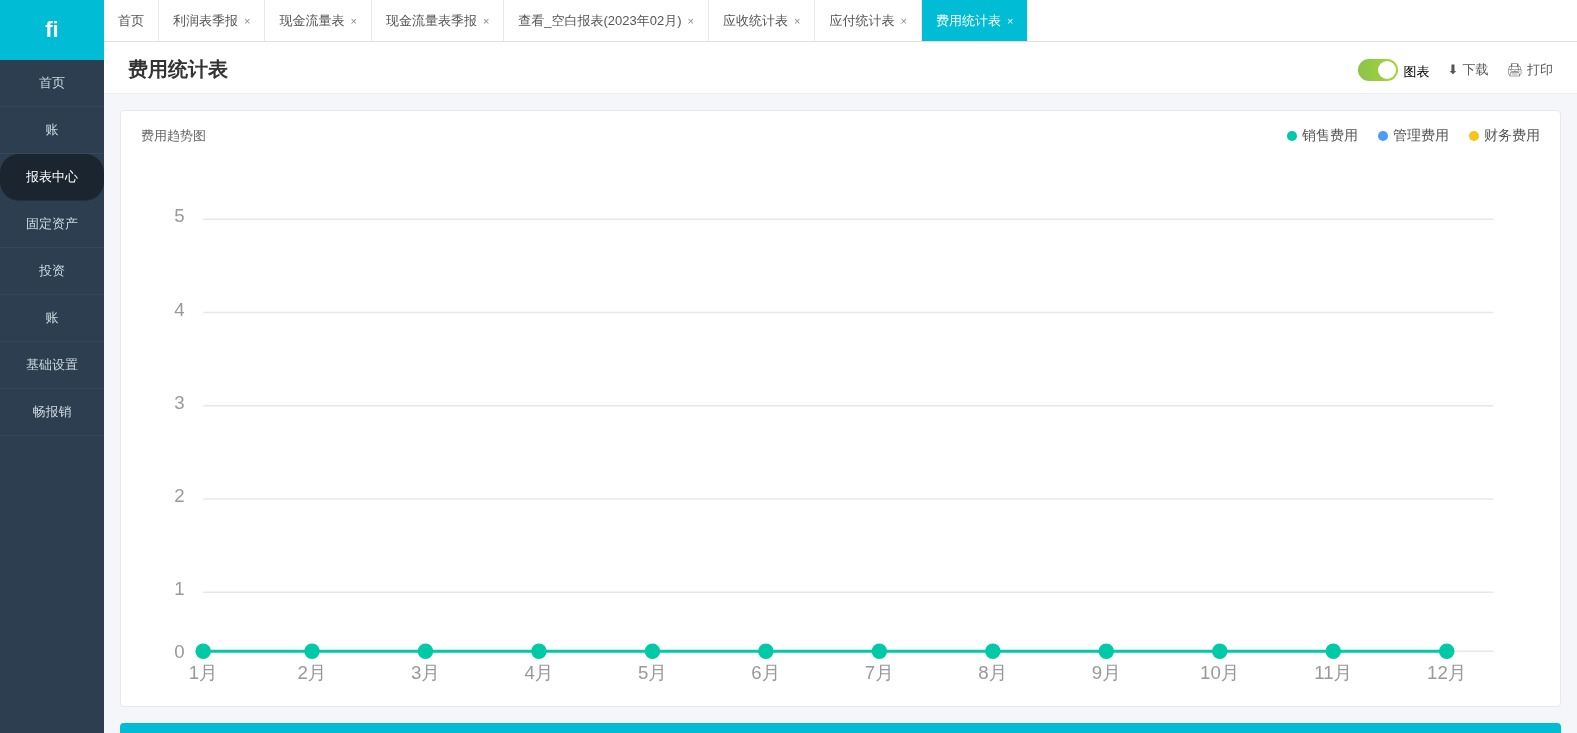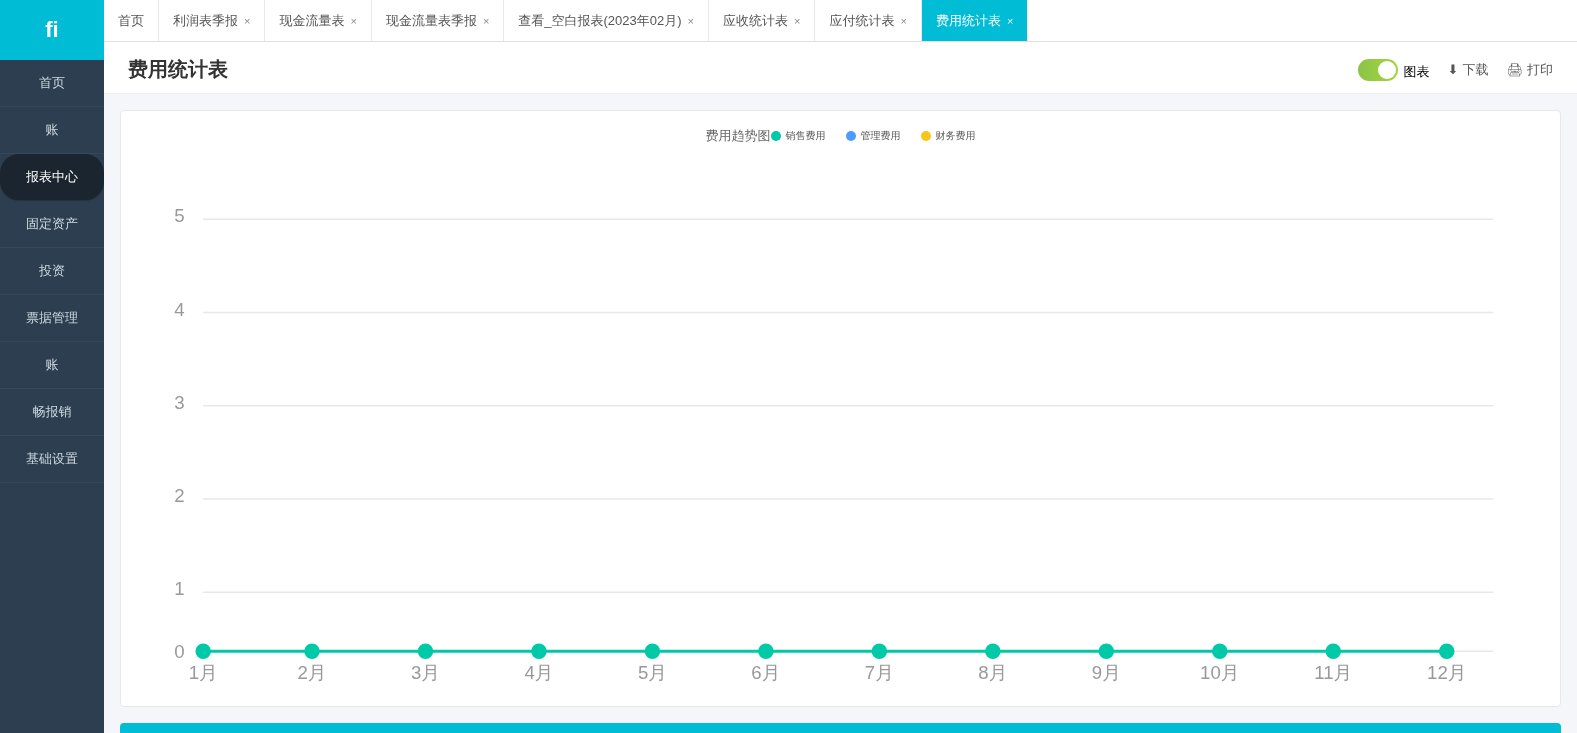--- a/index.html
+++ b/index.html
@@ -140,37 +140,37 @@
     .chart-section {
       background: #fff;
       margin: 16px;
       border: 1px solid #e8e8e8;
       border-radius: 4px;
       padding: 16px 20px 20px 20px;
     }
     .chart-header {
       display: flex;
       align-items: center;
-      justify-content: center;
+      justify-content: space-between;
       margin-bottom: 12px;
     }
     .chart-title {
       font-size: 13px;
       color: #666;
     }
     .legend {
       display: flex;
       gap: 20px;
       align-items: center;
     }
     .legend-item {
       display: flex;
       align-items: center;
       gap: 5px;
-      font-size: 10px;
+      font-size: 14px;
       color: #555;
     }
     .legend-dot {
       width: 10px;
       height: 10px;
       border-radius: 50%;
     }
 
     
     .chart-container {
@@ -195,24 +195,23 @@
 </head>
 <body>
 
 <div class="sidebar">
   <div class="sidebar-logo">fi</div>
   <div class="sidebar-item">首页</div>
   <div class="sidebar-item">账</div>
   <div class="sidebar-item active">报表中心</div>
   <div class="sidebar-item">固定资产</div>
   <div class="sidebar-item">投资</div>
-  <div class="sidebar-item">票据管理</div>
   <div class="sidebar-item">账</div>
+  <div class="sidebar-item">基础设置</div>
   <div class="sidebar-item">畅报销</div>
-  <div class="sidebar-item">基础设置</div>
 </div>
 
 <div class="main">
 
   <div class="tabs-bar">
     <div class="tab">
       <span>首页</span>
     </div>
     <div class="tab">
       <span>利润表季报</span>

